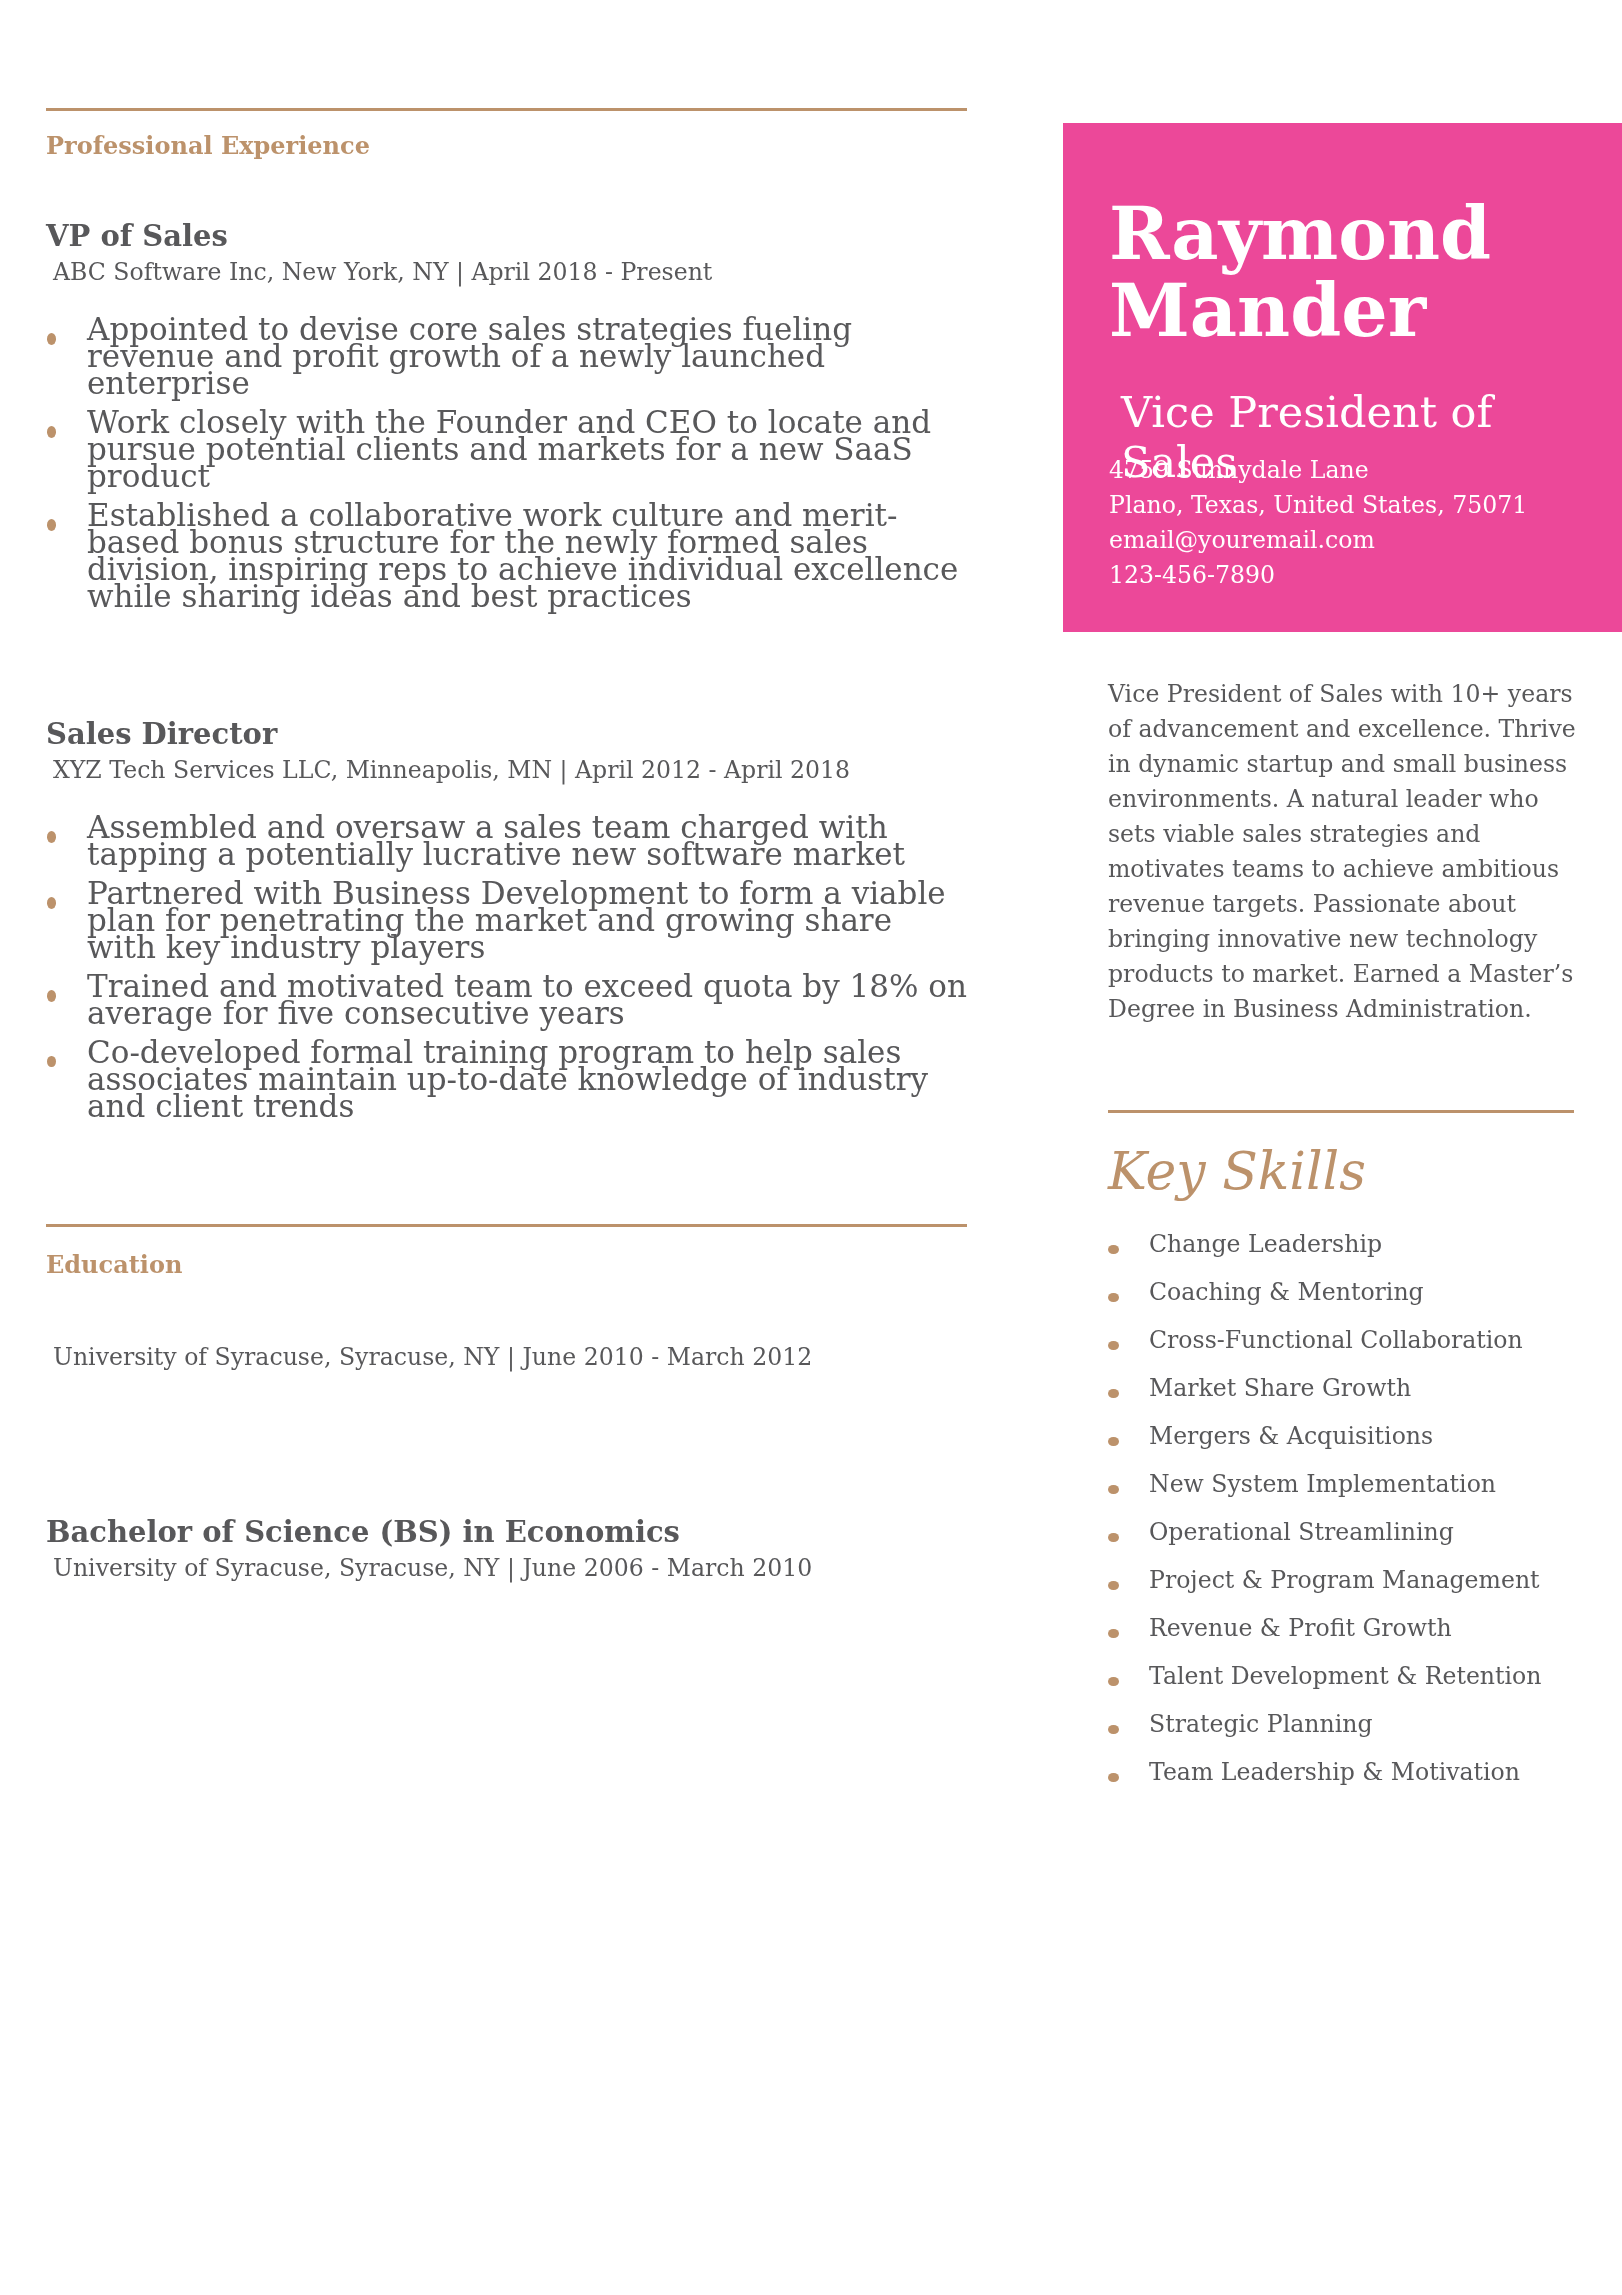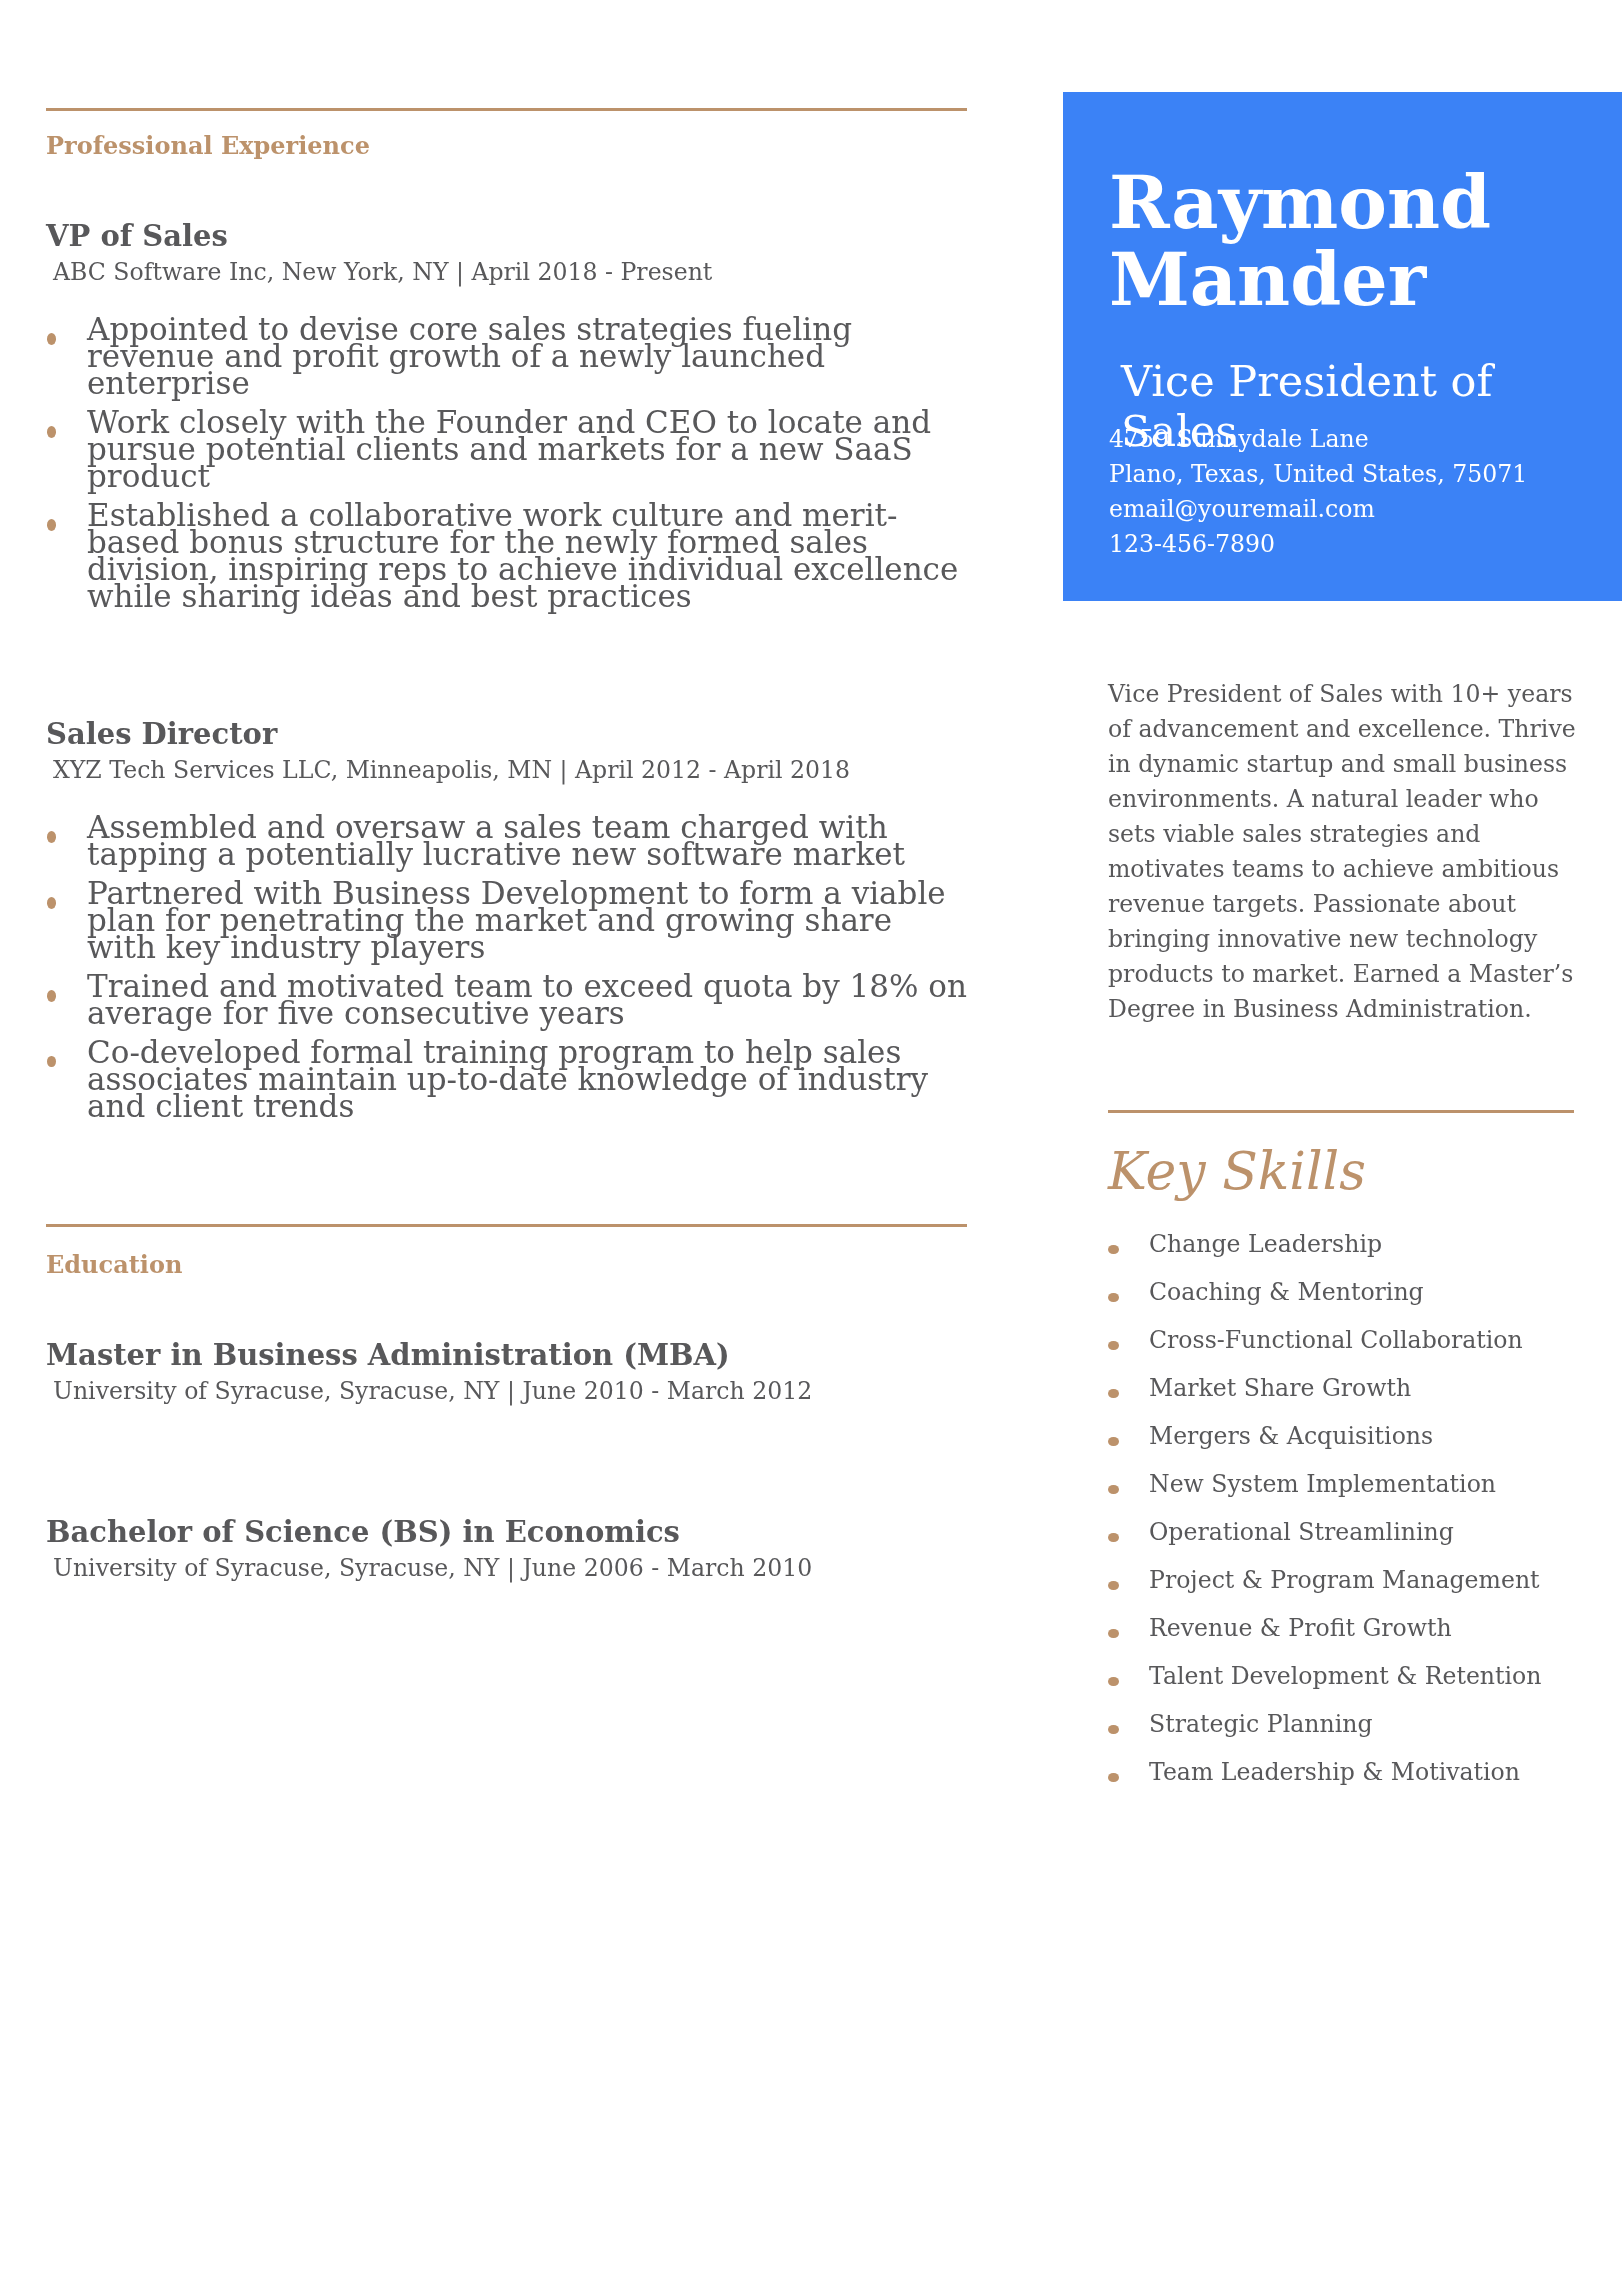--- a/index.html
+++ b/index.html
@@ -6,21 +6,21 @@
   body { width:1622px; height:2295px; background:#ffffff; position:relative; overflow:hidden;
          font-family:"DejaVu Serif", "Liberation Serif", serif; color:#58585a; }
   .left { position:absolute; left:46px; top:0; width:921px; }
   .rule { height:3.3px; background:#bc926b; }
   .sec-title { color:#bc926b; font-weight:bold; font-size:24px; margin:0; }
   .job-title, .edu-degree { font-weight:bold; font-size:29px; color:#58585a; margin:0; }
   .job-meta, .edu-meta { font-size:23.6px; color:#58585a; margin:7px; }
   ul.bullets { list-style:none; margin:0; padding:0; }
   ul.bullets li { position:relative; padding-left:41px; font-size:31px; line-height:27px; margin-bottom:11.8px; }
   ul.bullets li .dot { position:absolute; left:1.3px; top:17px; width:9.2px; height:11.8px; border-radius:50%; background:#bc926b; }
-  .header-box { position:absolute; left:1063px; top:92px; width:559px; height:509px; background:#3b82f6; color:#fff; }
+  .header-box { position:absolute; left:1063px; top:123px; width:559px; height:509px; background:#ec4899; color:#fff; }
   .name { position:absolute; left:46px; top:72px; font-size:73px; font-weight:bold; line-height:77px; margin:0; }
   .role { position:absolute; left:46px; top:252px; font-size:43px; margin:12px; }
   .contact { position:absolute; left:46px; top:330px; font-size:23.6px; line-height:35px; }
   .summary { position:absolute; left:1108px; top:677px; width:471px; font-size:23.6px; line-height:35px; }
   .skills { position:absolute; left:1108px; top:1110px; width:466px; }
   .skills .sec-title { font-weight:normal; font-size:52px; margin-top:28px;font-style:italic; }
   ul.skill-list { list-style:none; margin:27.5px 0 0 0; padding:0; }
   ul.skill-list li { position:relative; padding-left:41px; font-size:23.6px; height:48px; line-height:33px; }
   ul.skill-list li .dot { position:absolute; left:0; top:17px; width:10.5px; height:9.2px; border-radius:50%; background:#bc926b; }
 </style>
@@ -49,21 +49,20 @@
       <li><span class="dot"></span><span>Partnered with Business Development to form a viable plan for penetrating the market and growing share with key industry players</span></li>
       <li><span class="dot"></span><span>Trained and motivated team to exceed quota by 18% on average for five consecutive years</span></li>
       <li><span class="dot"></span><span>Co-developed formal training program to help sales associates maintain up-to-date knowledge of industry and client trends</span></li>
     </ul>
   </div>
 
   <div class="rule" style="position:absolute;top:1224px;width:921px;"></div>
   <h2 class="sec-title" style="position:absolute;top:1250px;">Education</h2>
 
   <div style="position:absolute;top:1338px;width:921px;">
-    <p class="edu-degree">Master in Business Administration (MBA)</p>
     <p class="edu-meta" style="margin-top:5.2px;">University of Syracuse, Syracuse, NY | June 2010 - March 2012</p>
   </div>
   <div style="position:absolute;top:1515px;width:921px;">
     <p class="edu-degree">Bachelor of Science (BS) in Economics</p>
     <p class="edu-meta" style="margin-top:5.2px;">University of Syracuse, Syracuse, NY | June 2006 - March 2010</p>
   </div>
 </div>
 
 <div class="header-box">
   <h1 class="name">

